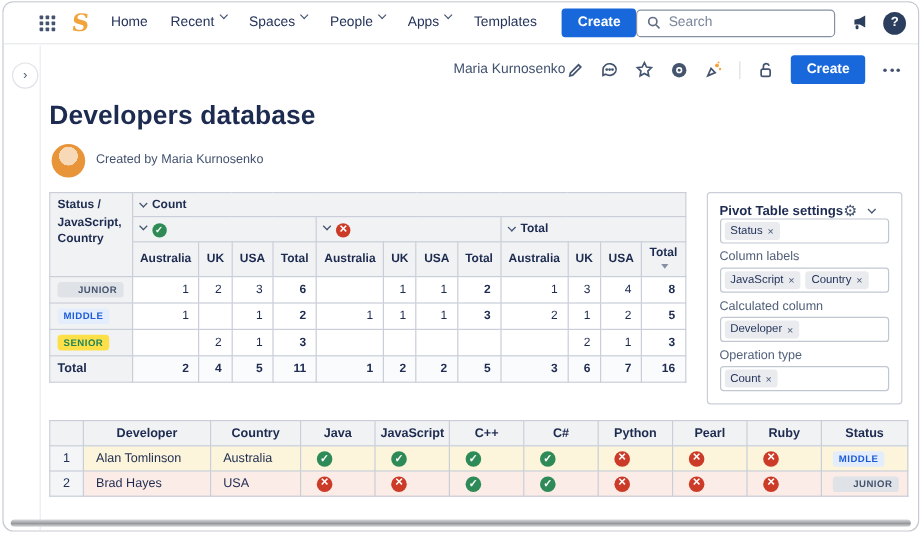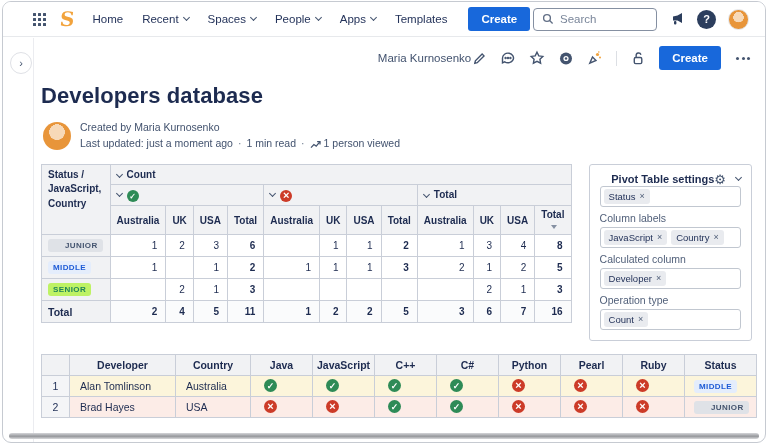--- a/index.html
+++ b/index.html
@@ -6,27 +6,27 @@
   html,body { width:768px; height:445px; background:#fff; font-family:"Liberation Sans",sans-serif; }
   .window { position:absolute; left:2px; top:1px; right:2px; bottom:2px;
             border:1px solid #c6cad1; border-radius:9px; overflow:hidden; background:#fff; }
 
   
   .topnav { display:flex; align-items:center; height:35px; padding:0 16px 0 30px;
             border-bottom:1px solid #e7e9ec; background:#fff; }
   .grid-icon { display:grid; grid-template-columns:repeat(3,3px); grid-gap:2px; margin-right:14px; cursor:pointer; }
   .grid-icon i { width:3px; height:3px; background:#44546F; border-radius:0.5px; }
   .logo { font-size:20px; font-weight:800; color:#F2A33C; margin-right:18px; font-family:"DejaVu Serif",serif; transform:skewX(-6deg); }
-  .nav-item { display:flex; align-items:center; font-size:11.5px; color:#24335A; margin-right:19px; cursor:pointer; white-space:nowrap; }
+  .nav-item { display:flex; align-items:flex-start; font-size:11.5px; color:#24335A; margin-right:19px; cursor:pointer; white-space:nowrap; }
   .chev { width:5px; height:5px; border-right:1.4px solid #44546F; border-bottom:1.4px solid #44546F;
           display:inline-block; transform:rotate(45deg); margin-left:5px; margin-top:-3px; }
   .create-btn { background:#1868DB; color:#fff; font-size:11.5px; font-weight:bold; border:none;
                 border-radius:3px; padding:6px 13px; cursor:pointer; margin-left:2px; }
   .nav-right { margin-left:auto; display:flex; align-items:center; gap:12px; }
-  .search-box { width:124px; height:23px; border:1px solid #8590A2; border-radius:4px;
+  .search-box { width:166px; height:23px; border:1px solid #8590A2; border-radius:4px;
                 display:flex; align-items:center; padding:0 8px; gap:6px; background:#fff; }
   .search-box span { font-size:11.5px; color:#7A869A; }
   .help-circle { width:19px; height:19px; border-radius:50%; background:#2C3E5D; color:#fff;
                  font-size:11px; font-weight:bold; display:flex; align-items:center; justify-content:center; cursor:pointer; }
   .avatar { width:21px; height:21px; border-radius:50%; cursor:pointer;
             background:radial-gradient(circle at 50% 38%, #f7d9b8 0 34%, #E8953A 35% 100%); border:1px solid #e3e5e8; }
 
   
   .content { position:absolute; top:36px; left:0; right:0; bottom:0; }
   .rail-line { position:absolute; left:30px; top:0; bottom:0; width:1px; background:#EBECF0; }
@@ -74,25 +74,25 @@
                 border-right:3px solid transparent; border-top:4px solid #8590A2; margin-left:3px; }
 
   .icon-check { background:#2E8B57; }
   .icon-check::before { content:"\2713"; }
   .icon-cross { background:#CC3B28; }
   .icon-cross::before { content:"\00D7"; font-size:11px; margin-top:-1.5px; }
 
   .badge { display:inline-block; font-size:8px; font-weight:bold; padding:2px 5px; border-radius:3px; letter-spacing:0.4px; }
   .badge-gray  { background:#DFE2E7; color:#44546F;padding-left:17px; }
   .badge-blue  { background:#E4EDFC; color:#1D5BD6; }
-  .badge-green { background:#bef264; color:#1F845A; }
+  .badge-green { background:#fde047; color:#1F845A; }
 
   
   .settings-panel { width:170px; border:1px solid #C9CED8; border-radius:3px; background:#fff; padding:8px 10px 10px; }
-  .sp-head { display:flex; align-items:center; justify-content:flex-end; }
+  .sp-head { display:flex; align-items:center; justify-content:flex-start; }
   .sp-title { font-size:11px; font-weight:bold; color:#1D2B50; }
   .sp-head-icons { display:flex; align-items:center; gap:5px; color:#44546F; }
   .gear { font-size:13px; line-height:1; cursor:pointer; }
   .sp-label { font-size:10.5px; color:#505F79; margin:5px 0 3px; }
   .sp-input { border:1px solid #C1C7D0; border-radius:3px; min-height:20px; padding:2px 3px;
               display:flex; gap:4px; flex-wrap:wrap; cursor:text; }
   .tag { background:#E9EBEF; border-radius:3px; padding:2px 5px; font-size:9.5px; color:#24335A;
          display:inline-flex; align-items:center; gap:4px; }
   .tag .x { color:#505F79; font-size:9px; cursor:pointer; }
   .tag .x::before { content:"\00D7"; }
@@ -234,26 +234,20 @@
             </span>
         </div>
       </div>
 
       <div class="page-title">Developers database</div>
 
       <div class="byline">
         <div class="byline-avatar"></div>
         <div class="byline-text">
           <div>Created by Maria Kurnosenko</div>
-          <div>
-            <span>Last updated: just a moment ago</span><span class="sep"></span><span>1 min read</span><span class="sep"></span><span class="trend-icon"><svg width="11" height="9" viewBox="0 0 12 10" fill="none" stroke="#44546F" stroke-width="1.4">
-                  <path d="M1 8.5 L4.2 5 L6.8 6.8 L11 1.8"></path>
-                  <path d="M7.8 1.8 L11 1.8 L11 5"></path>
-                </svg></span><span>1 person viewed</span>
-          </div>
         </div>
       </div>
 
       <div class="pivot-section">
         <table class="pivot-table">
           <colgroup>
             <col style="width:86px">
             <col style="width:50px">
               <col style="width:27px">
               <col style="width:33px">

